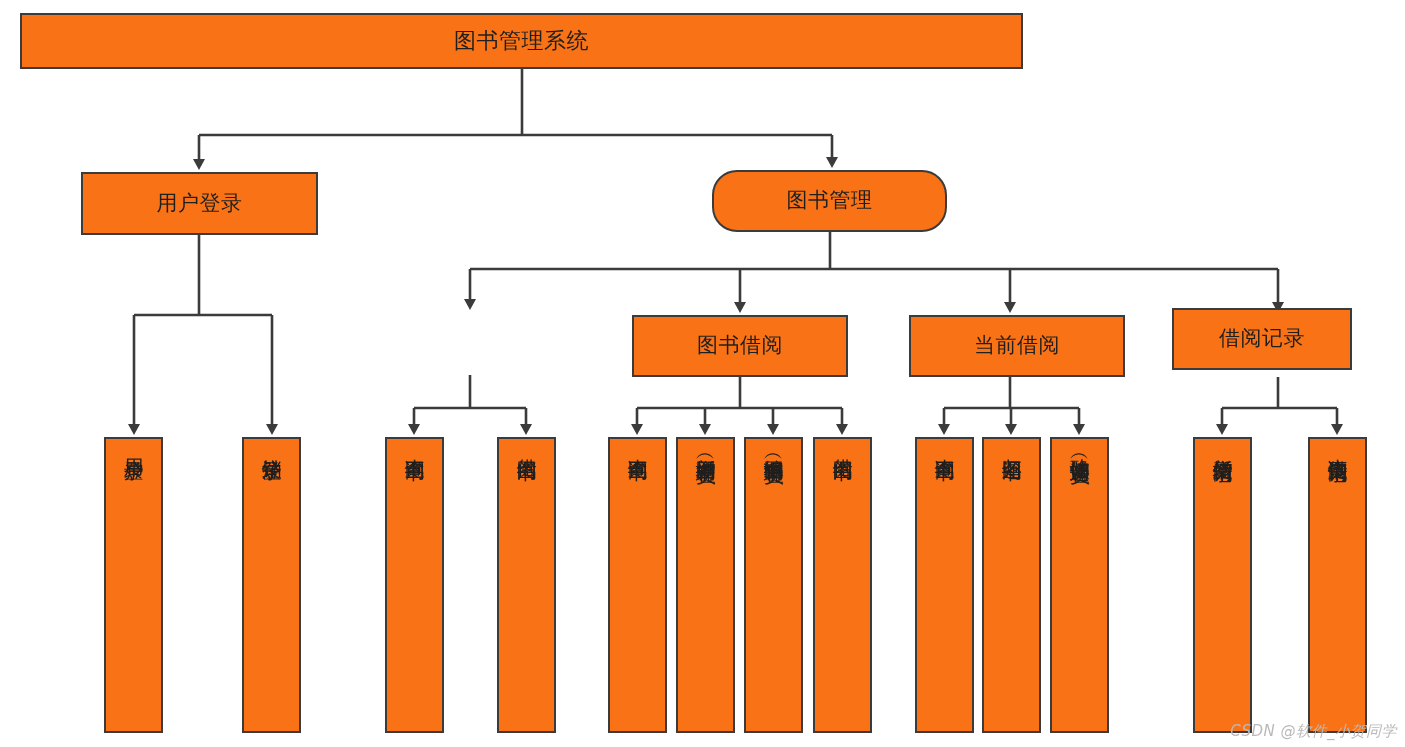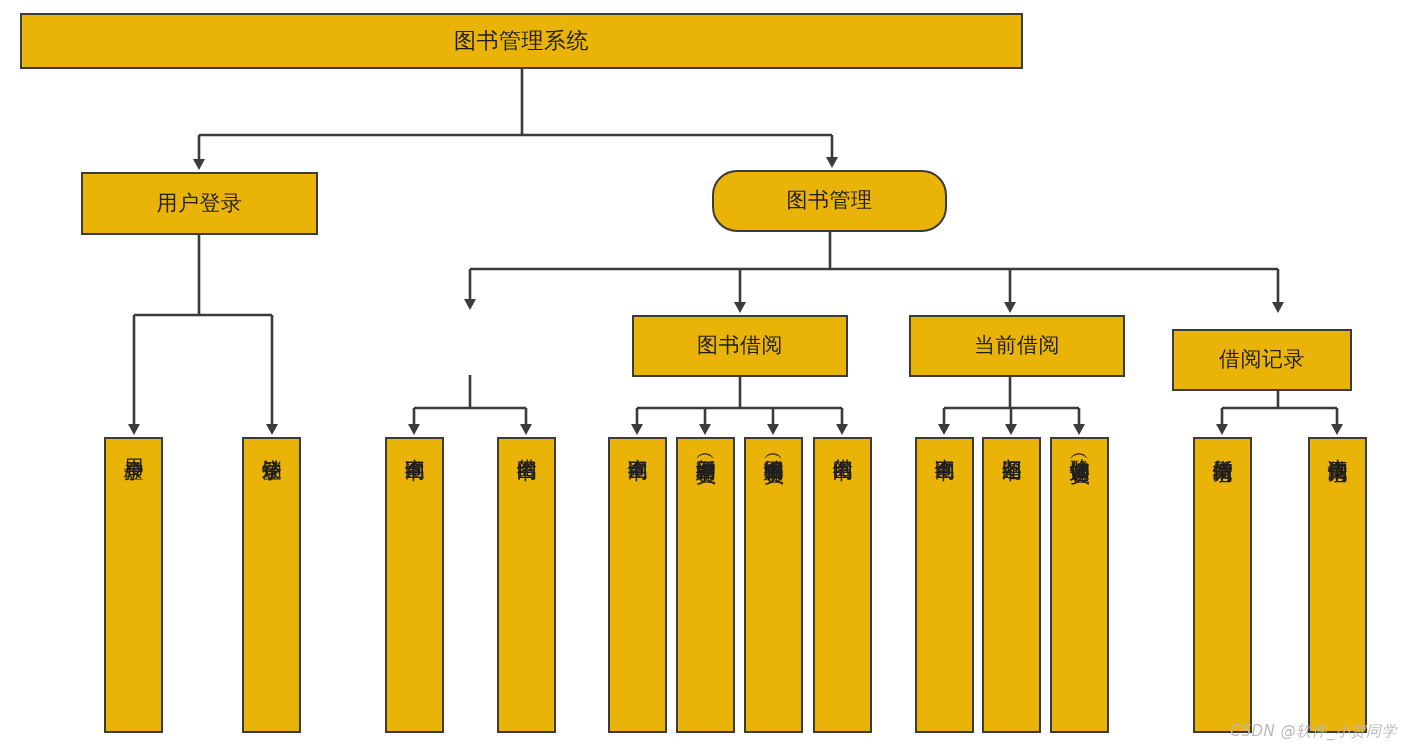--- a/index.html
+++ b/index.html
@@ -21,21 +21,21 @@
     position: absolute;
     left: 0;
     top: 0;
     width: 1405px;
     height: 747px;
   }
   .node {
     position: absolute;
     box-sizing: border-box;
     border: 2px solid #3b3b3b;
-    background: #eab308;
+    background: #f97316;
     display: flex;
     align-items: center;
     justify-content: center;
     z-index: 2;
   }
   .node .label {
     color: #1f1f1f;
     font-size: 21px;
     line-height: 1.22;
     letter-spacing: 0.5px;
@@ -132,21 +132,21 @@
   <div class="node" style="left:712px; top:170px; width:235px; height:62px;border-radius:25px;">
     <span class="label">图书管理</span>
   </div>
 
   <div class="node" style="left:632px; top:315px; width:216px; height:62px;">
     <span class="label">图书借阅</span>
   </div>
   <div class="node" style="left:902px; top:315px; width:216px; height:62px;margin-left:7px;">
     <span class="label">当前借阅</span>
   </div>
-  <div class="node" style="left:1172px; top:329px; width:180px; height:62px;">
+  <div class="node" style="left:1172px; top:308px; width:180px; height:62px;">
     <span class="label">借阅记录</span>
   </div>
 
   <div class="node leaf" style="left:104px; top:437px; width:59px; height:296px;">
     <span class="label">用户登录</span>
   </div>
   <div class="node leaf" style="left:242px; top:437px; width:59px; height:296px;">
     <span class="label">注销登录</span>
   </div>
 

